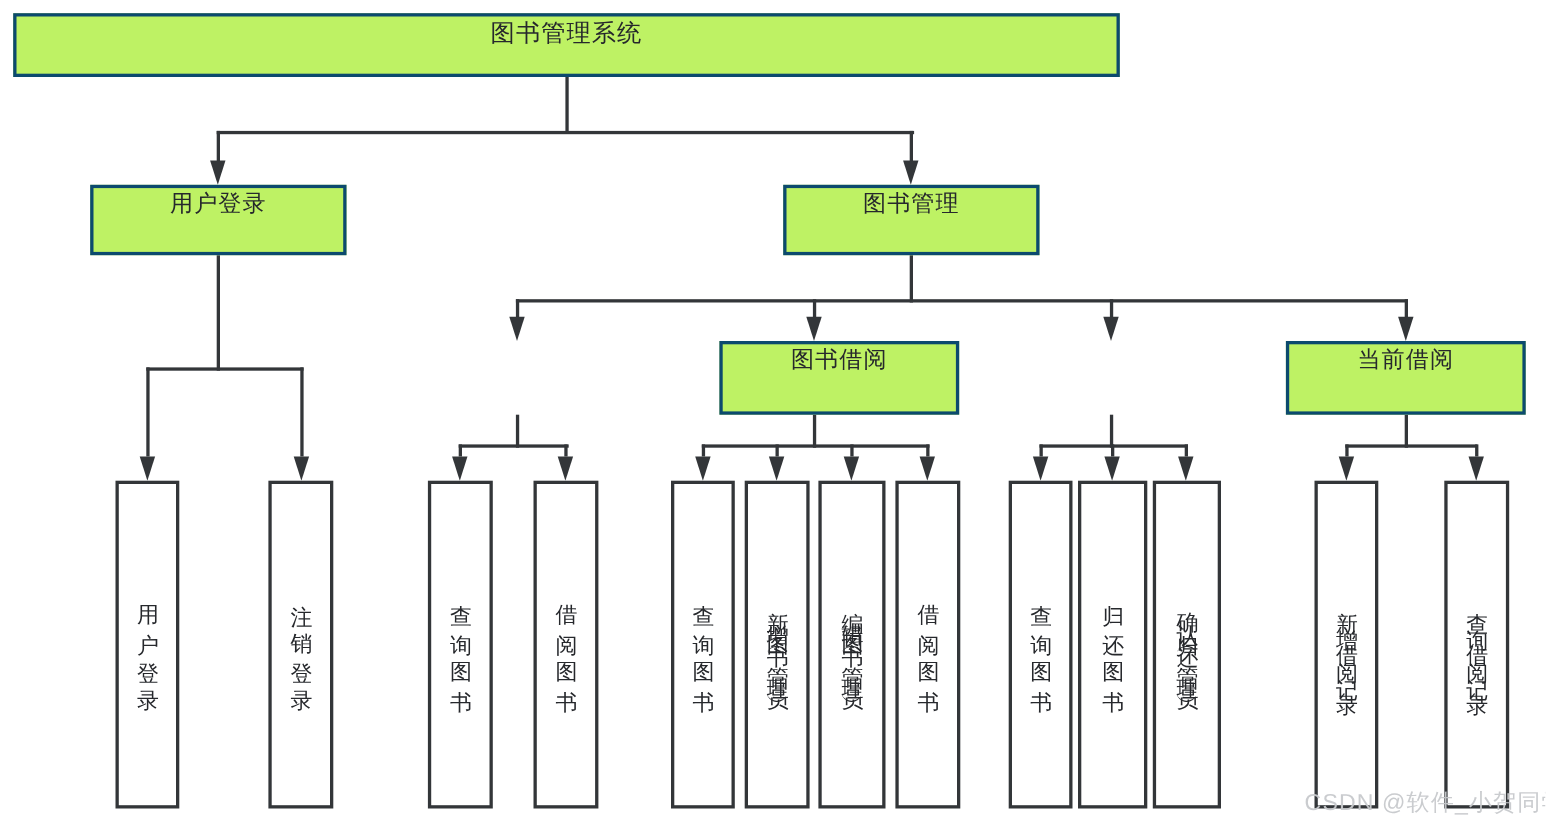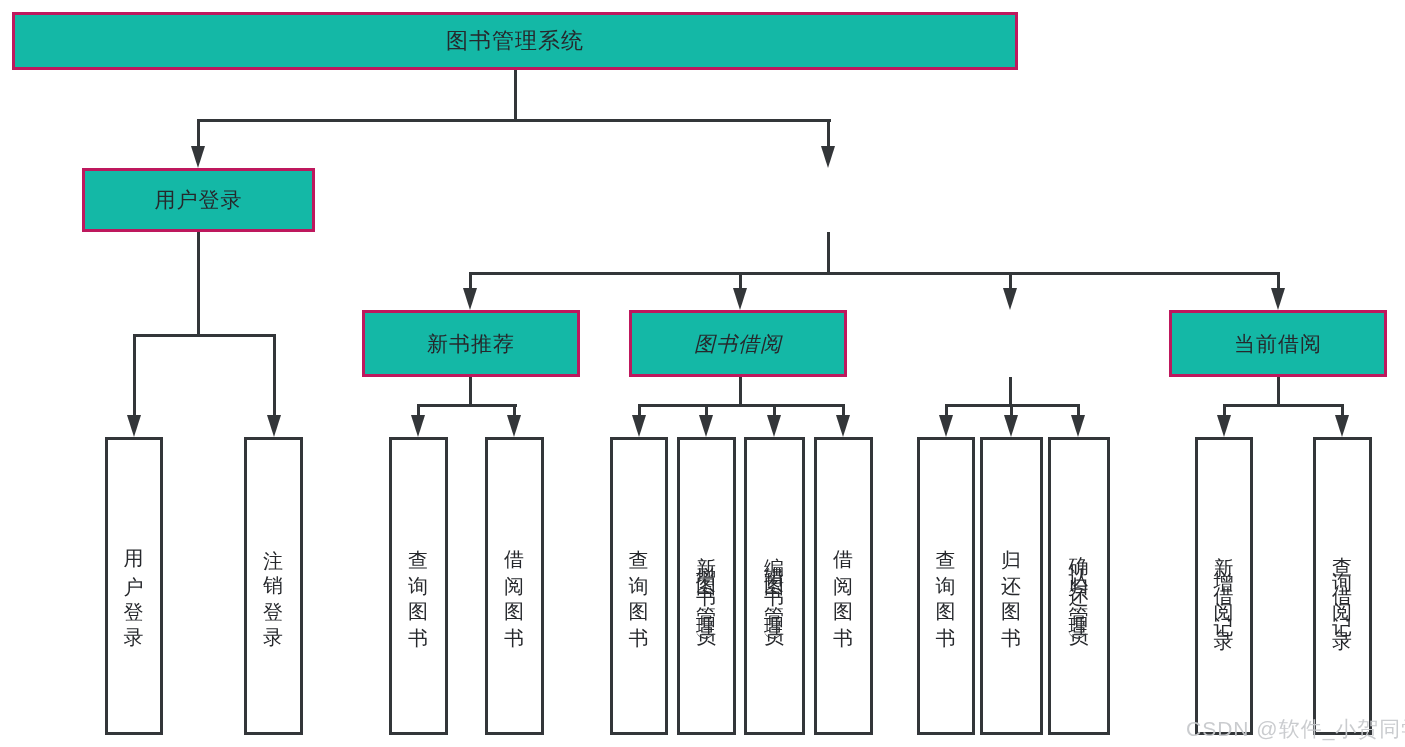--- a/index.html
+++ b/index.html
@@ -3,23 +3,23 @@
 <meta charset="utf-8">
 <style>
   * { margin:0; padding:0; box-sizing:border-box; }
   html,body { background:#ffffff; }
   body { font-family:"Liberation Sans","DejaVu Sans",sans-serif; }
   .stage {
     position:relative; width:1405px; height:747px;
     background:#ffffff; overflow:hidden;
   }
   .box {
-    position:absolute; background:#14b8a6;
-    border:3px solid #be185d;
-    display:flex; align-items:center; justify-content:center;
+    position:absolute; background:#bef264;
+    border:3px solid #0c4a6e;
+    display:flex; align-items:flex-start; justify-content:center;
     color:#26282c; font-size:21px; letter-spacing:1px;
     z-index:2;
   }
   .vbox {
     position:absolute; background:#ffffff;
     border:3px solid #333639;
     display:flex; align-items:center; justify-content:center;
     color:#26282c; font-size:20px;
     z-index:2;
   }
@@ -51,26 +51,26 @@
 <div class="stage">
 
   <div class="box" style="left:12px; top:12px; width:1006px; height:58px; font-size:22px;">
     <span>图书管理系统</span>
   </div>
 
   <div class="box" style="left:82px; top:168px; width:233px; height:64px;">
     <span>用户登录</span>
   </div>
 
-
-  <div class="box" style="left:362px; top:310px; width:218px; height:67px;">
-    <span>新书推荐</span>
+  <div class="box" style="left:712px; top:168px; width:233px; height:64px;">
+    <span>图书管理</span>
   </div>
 
-  <div class="box" style="left:629px; top:310px; width:218px; height:67px;font-style:italic;">
+
+  <div class="box" style="left:654px; top:310px; width:218px; height:67px;">
     <span>图书借阅</span>
   </div>
 
 
   <div class="box" style="left:1169px; top:310px; width:218px; height:67px;">
     <span>当前借阅</span>
   </div>
 
   <div class="vbox ls26" style="left:105px; top:437px; width:58px; height:298px;">
     <span class="vtxt">用户登录</span>

